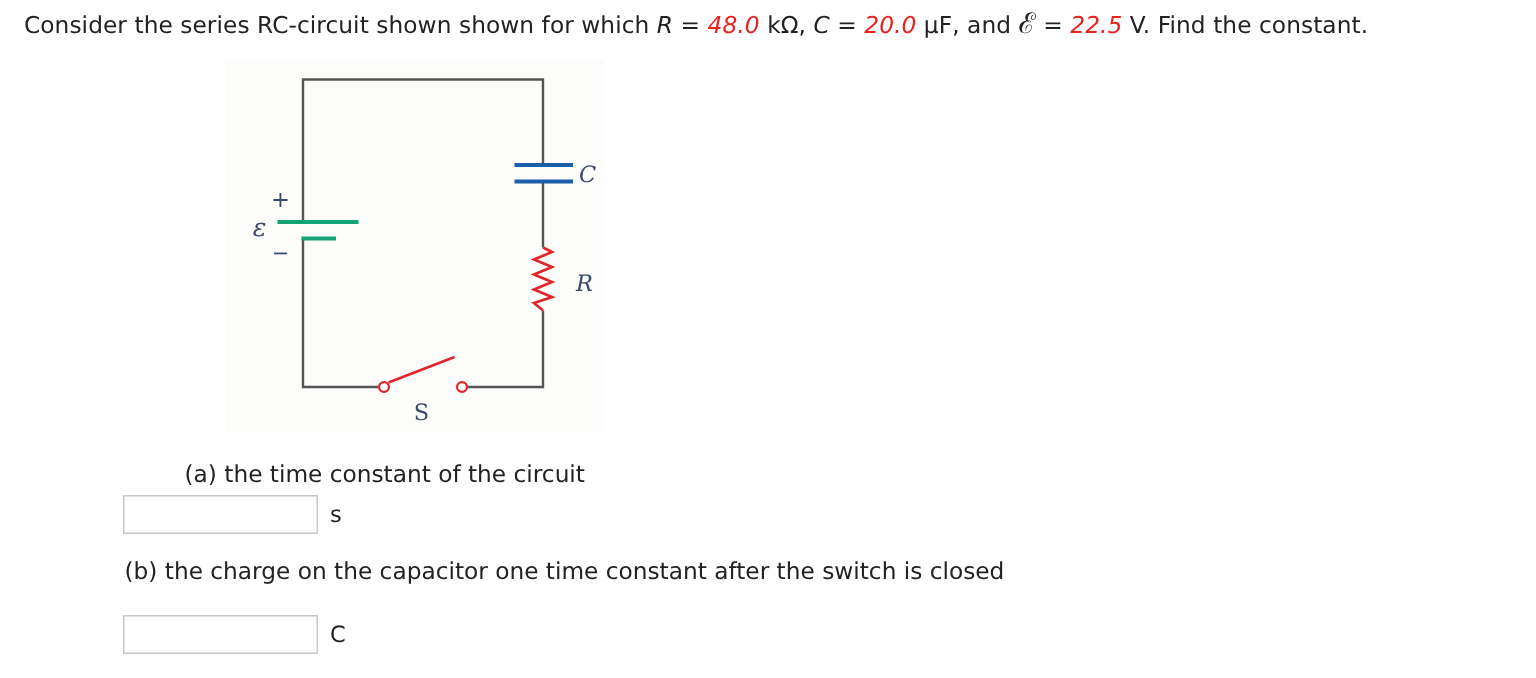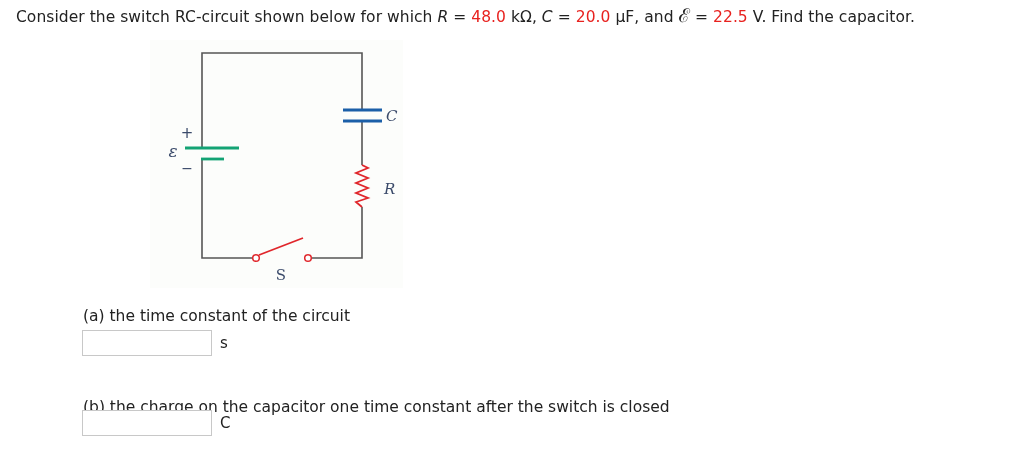--- a/index.html
+++ b/index.html
@@ -21,20 +21,21 @@
     top: 2px;
     font-size: 15.5px;
     white-space: nowrap;
     letter-spacing: 0.05px;
   }
   .problem-statement .var {
     font-style: italic;
   }
   .problem-statement .val {
     color: #e8221f;
+    font-style: italic;
   }
   .problem-statement .emf-symbol {
     font-family: "DejaVu Serif", "Liberation Serif", serif;
     font-size: 19px;
   }
   .circuit {
     position: absolute;
     left: 150px;
     top: 40px;
     width: 253px;
@@ -71,21 +72,21 @@
     outline: none;
   }
   .unit {
     margin-left: 8px;
     font-size: 15px;
   }
 </style>
 </head>
 <body>
 
-<div class="problem-statement"><span>Consider the switch RC-circuit shown below for which </span><span class="var">R</span><span> = </span><span class="val">48.0</span><span> kΩ, </span><span class="var">C</span><span> = </span><span class="val">20.0</span><span> µF, and </span><span class="emf-symbol">ℰ</span><span> = </span><span class="val">22.5</span><span> V. Find the capacitor.</span></div>
+<div class="problem-statement"><span>Consider the series RC-circuit shown shown for which </span><span class="var">R</span><span> = </span><span class="val">48.0</span><span> kΩ, </span><span class="var">C</span><span> = </span><span class="val">20.0</span><span> µF, and </span><span class="emf-symbol">ℰ</span><span> = </span><span class="val">22.5</span><span> V. Find the constant.</span></div>
 
 <div class="circuit">
   <svg width="253" height="248" viewBox="0 0 253 248" xmlns="http://www.w3.org/2000/svg">
 
     <g stroke="#555555" stroke-width="1.6" fill="none">
 
       <polyline points="52,108 52,13 212,13 212,70"></polyline>
 
       <polyline points="52,119 52,218 102,218"></polyline>
 
@@ -113,23 +114,23 @@
 
     <g>
       <line x1="109" y1="215" x2="153" y2="198" stroke="#e0262b" stroke-width="1.8"></line>
       <circle cx="106" cy="218" r="3.3" fill="#ffffff" stroke="#e0262b" stroke-width="1.5"></circle>
       <circle cx="158" cy="218" r="3.3" fill="#ffffff" stroke="#e0262b" stroke-width="1.5"></circle>
     </g>
     <text x="131" y="240" font-family="DejaVu Serif, serif" font-size="15" fill="#3a4a6a" text-anchor="middle">S</text>
   </svg>
 </div>
 
-<div class="question" style="top:307px;">(a) the time constant of the circuit</div>
+<div class="question" style="top:307px;margin-left:40px;">(a) the time constant of the circuit</div>
 <div class="answer-row" style="top:329px;">
   <input class="answer-input" type="text" value="" style="">
   <span class="unit">s</span>
 </div>
 
-<div class="question" style="top:398px;">(b) the charge on the capacitor one time constant after the switch is closed</div>
+<div class="question" style="top:372px;">(b) the charge on the capacitor one time constant after the switch is closed</div>
 <div class="answer-row" style="top:409px;">
   <input class="answer-input" type="text" value="" style="">
   <span class="unit">C</span>
 </div>
 
 </body></html>

